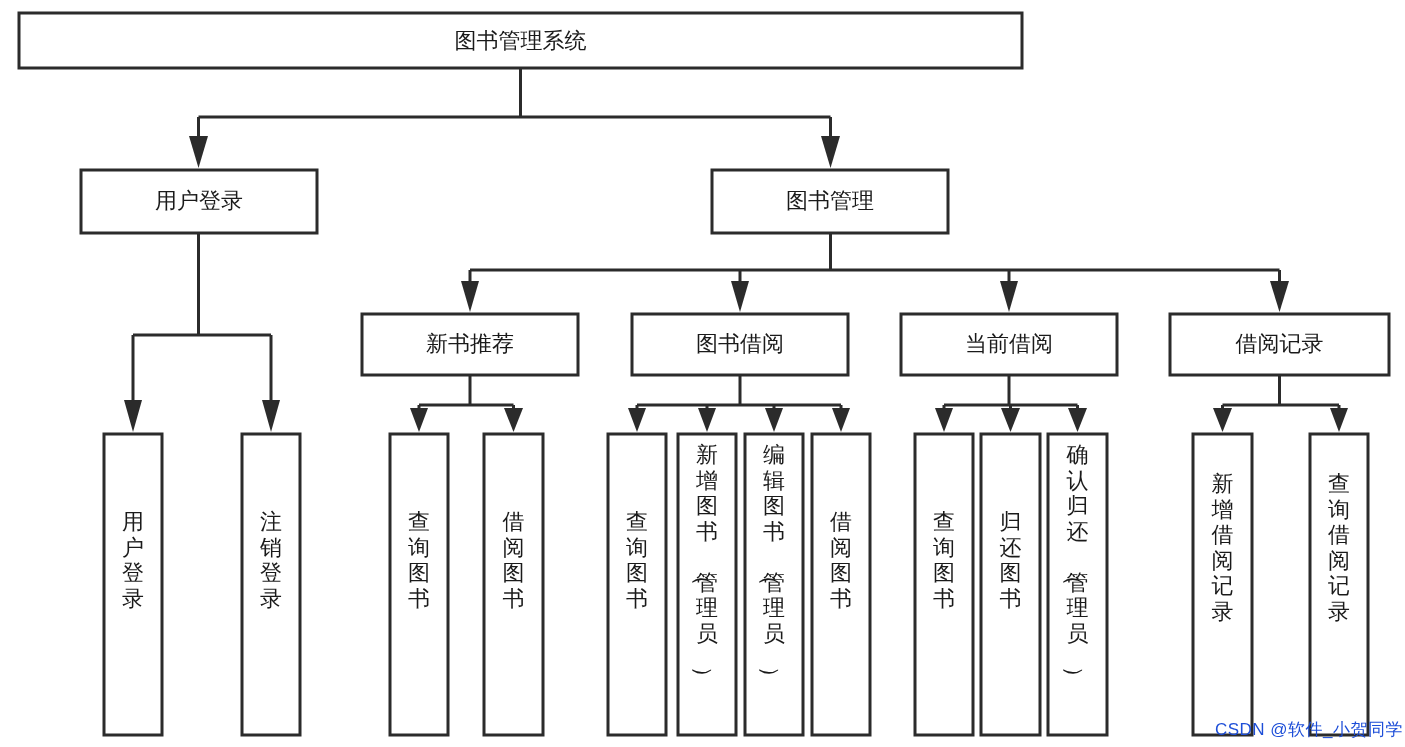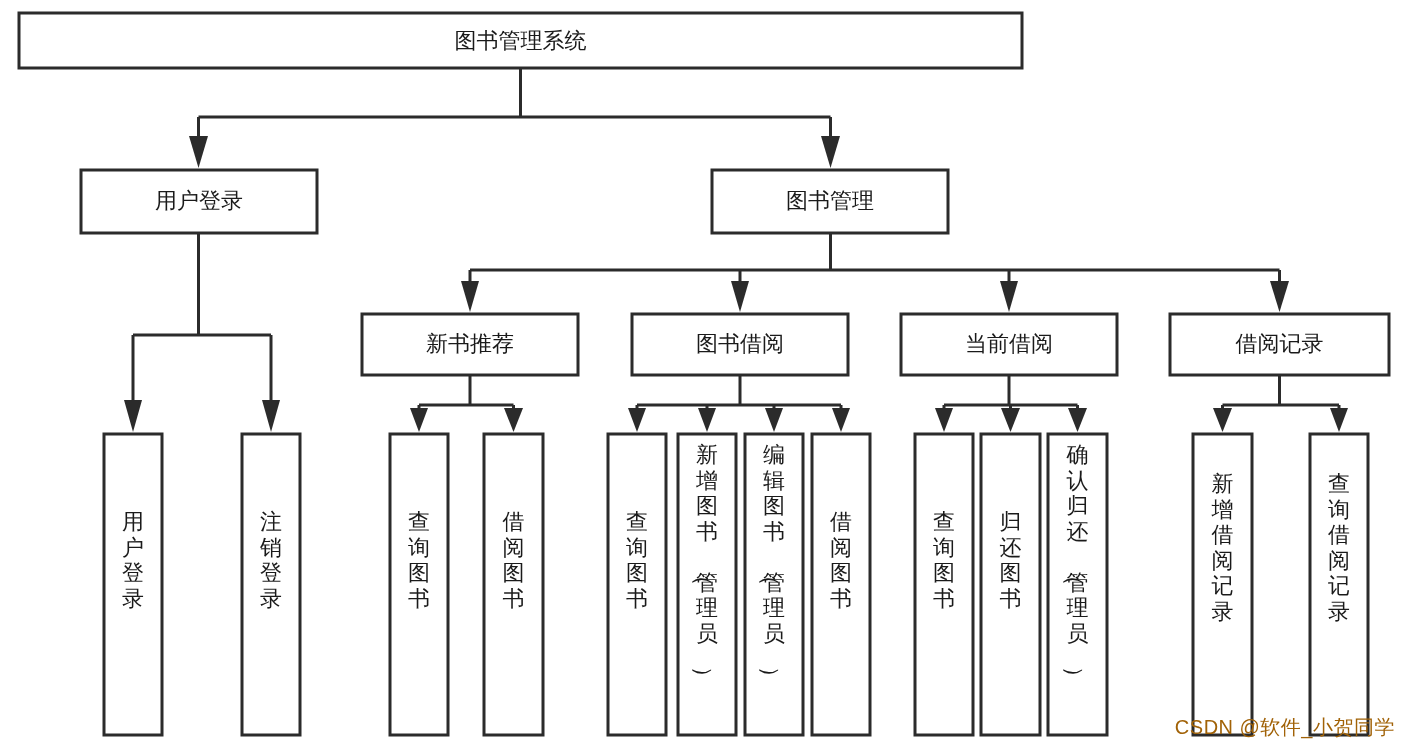--- a/index.html
+++ b/index.html
@@ -29,25 +29,25 @@
     dominant-baseline:middle;
   }
   .node-label-vertical{
     font-family:"Liberation Sans","DejaVu Sans",sans-serif;
     font-size:22px;
     fill:#1a1a1a;
     text-anchor:middle;
   }
   .watermark{
     position:absolute;
-    right:10px;
+    right:2px;
     bottom:6px;
     font-family:"Liberation Sans","DejaVu Sans",sans-serif;
-    font-size:20px;
-    color:#a16207;
+    font-size:17px;
+    color:#1d4ed8;
     letter-spacing:.5px;
     white-space:nowrap;
     pointer-events:none;
   }
 </style>
 </head>
 <body>
 
 <svg id="diagram" viewBox="0 0 1405 747" xmlns="http://www.w3.org/2000/svg">
 

